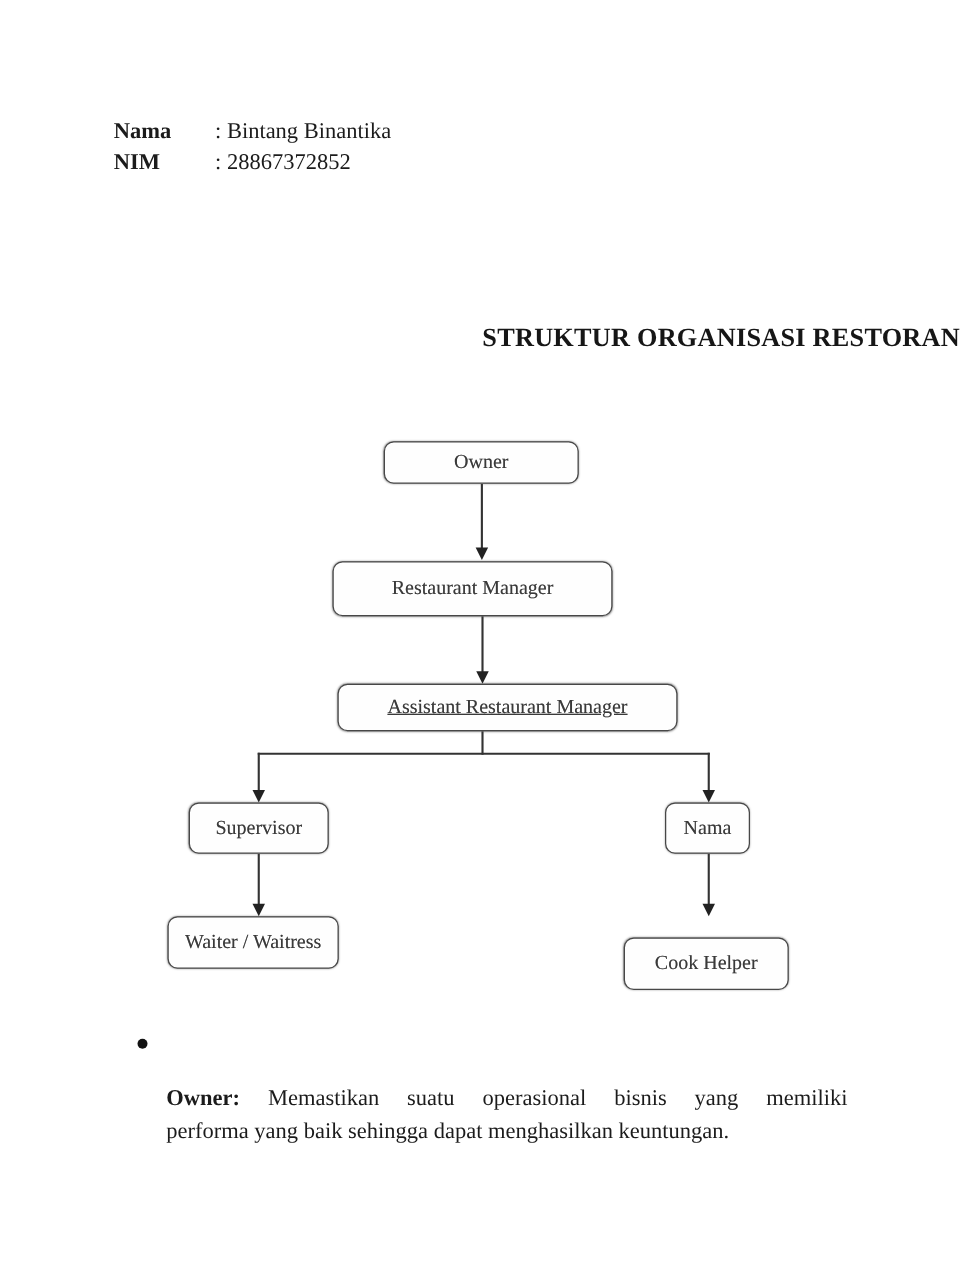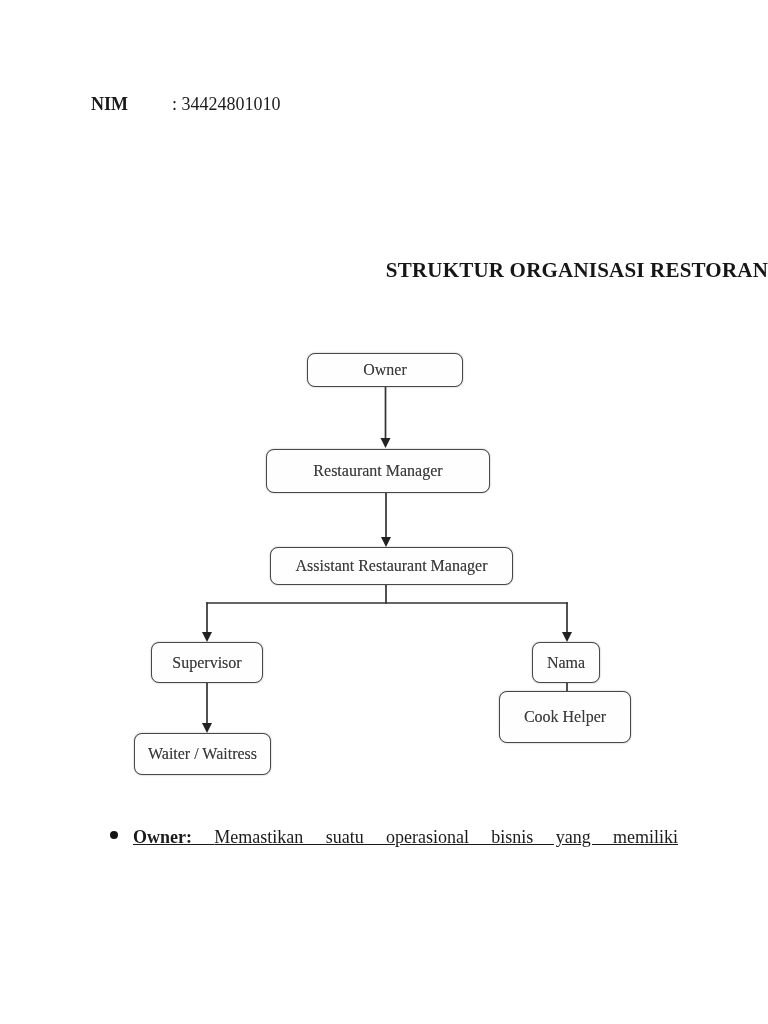--- a/index.html
+++ b/index.html
@@ -54,57 +54,59 @@
     box-shadow: 0 0 1.5px rgba(70,70,70,0.6);
     display: flex;
     align-items: center;
     justify-content: center;
     font-size: 16px;
     color: #3a3a3a;
     text-shadow: 0 0 0.5px rgba(60,60,60,0.5);
   }
   .node-owner        { left: 307px; top: 343px; width: 156px; height: 34px; }
   .node-rm           { left: 266px; top: 439px; width: 224px; height: 44px; }
-  .node-arm          { left: 270px; top: 537px; width: 243px; height: 38px; }
+  .node-arm          { left: 270px; top: 537px; width: 272px; height: 38px; text-decoration: underline; }
   .node-supervisor   { left: 151px; top: 632px; width: 112px; height: 41px; }
   .node-chef         { left: 532px; top: 632px; width:  68px; height: 41px; }
   .node-waiter       { left: 134px; top: 723px; width: 137px; height: 42px; }
-  .node-cookhelper   { left: 499px; top: 681px; width: 132px; height: 52px; }
+  .node-cookhelper   { left: 499px; top: 740px; width: 132px; height: 42px; }
 
   
   .bullet-dot {
     position: absolute;
     left: 110px;
     top: 831px;
     width: 8px;
     height: 8px;
     border-radius: 50%;
     background: #121212;
   }
   .note-block {
     position: absolute;
     left: 133px;
-    top: 825px;
+    top: 866px;
     width: 545px;
     font-size: 18px;
     line-height: 25.5px;
     color: #1b1b1b;
-    text-decoration: underline;
   }
   .note-line-justified { text-align: justify; text-align-last: justify; }
   .note-term { font-weight: bold; }
 </style>
 </head>
 <body>
 
 <div class="page">
 
   <div class="student-info">
     <div class="info-row">
-      <span class="info-label">NIM</span><span class="info-value">: 34424801010</span>
+      <span class="info-label">Nama</span><span class="info-value">: Bintang Binantika</span>
+    </div>
+    <div class="info-row">
+      <span class="info-label">NIM</span><span class="info-value">: 28867372852</span>
     </div>
   </div>
 
   <h1 class="doc-title">STRUKTUR ORGANISASI RESTORAN</h1>
 
   <div class="diagram">
 
     <svg class="connectors" width="768" height="1024" viewBox="0 0 768 1024">
       <g stroke="#333333" stroke-width="1.7" fill="none">
         <line x1="385.5" y1="377" x2="385.5" y2="431"></line>
@@ -148,15 +150,16 @@
       <span>Cook Helper</span>
     </div>
   </div>
 
   <span class="bullet-dot"></span>
   <div class="note-block">
     <div class="note-line-justified">
       <span class="note-term">Owner:</span>
       <span>Memastikan suatu operasional bisnis yang memiliki</span>
     </div>
+    <div>performa yang baik sehingga dapat menghasilkan keuntungan.</div>
   </div>
 
 </div>
 
 </body></html>

